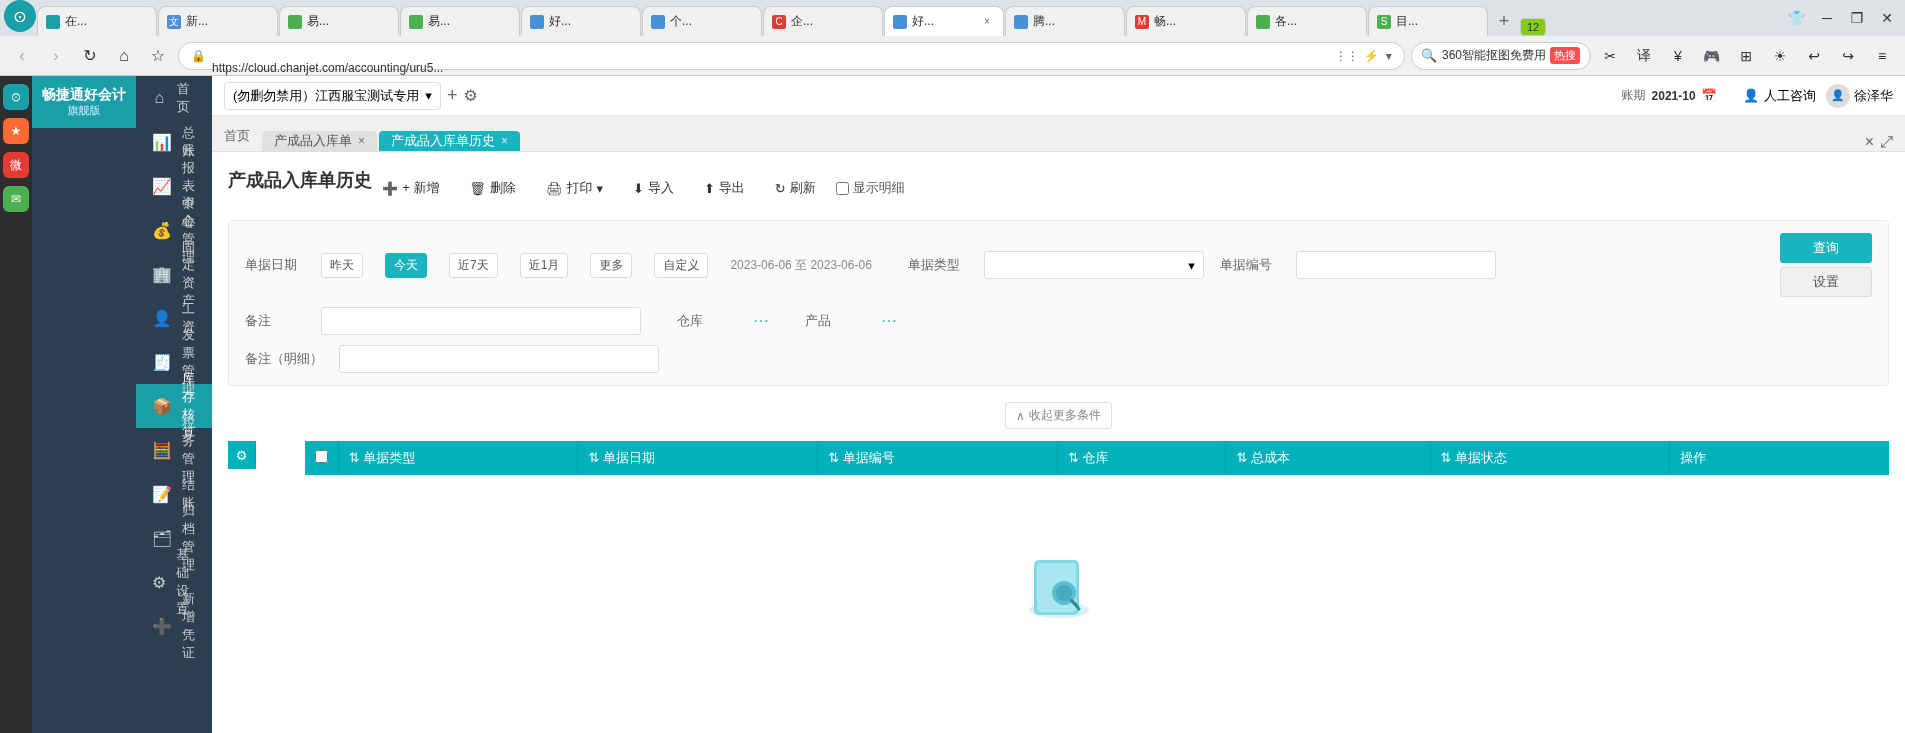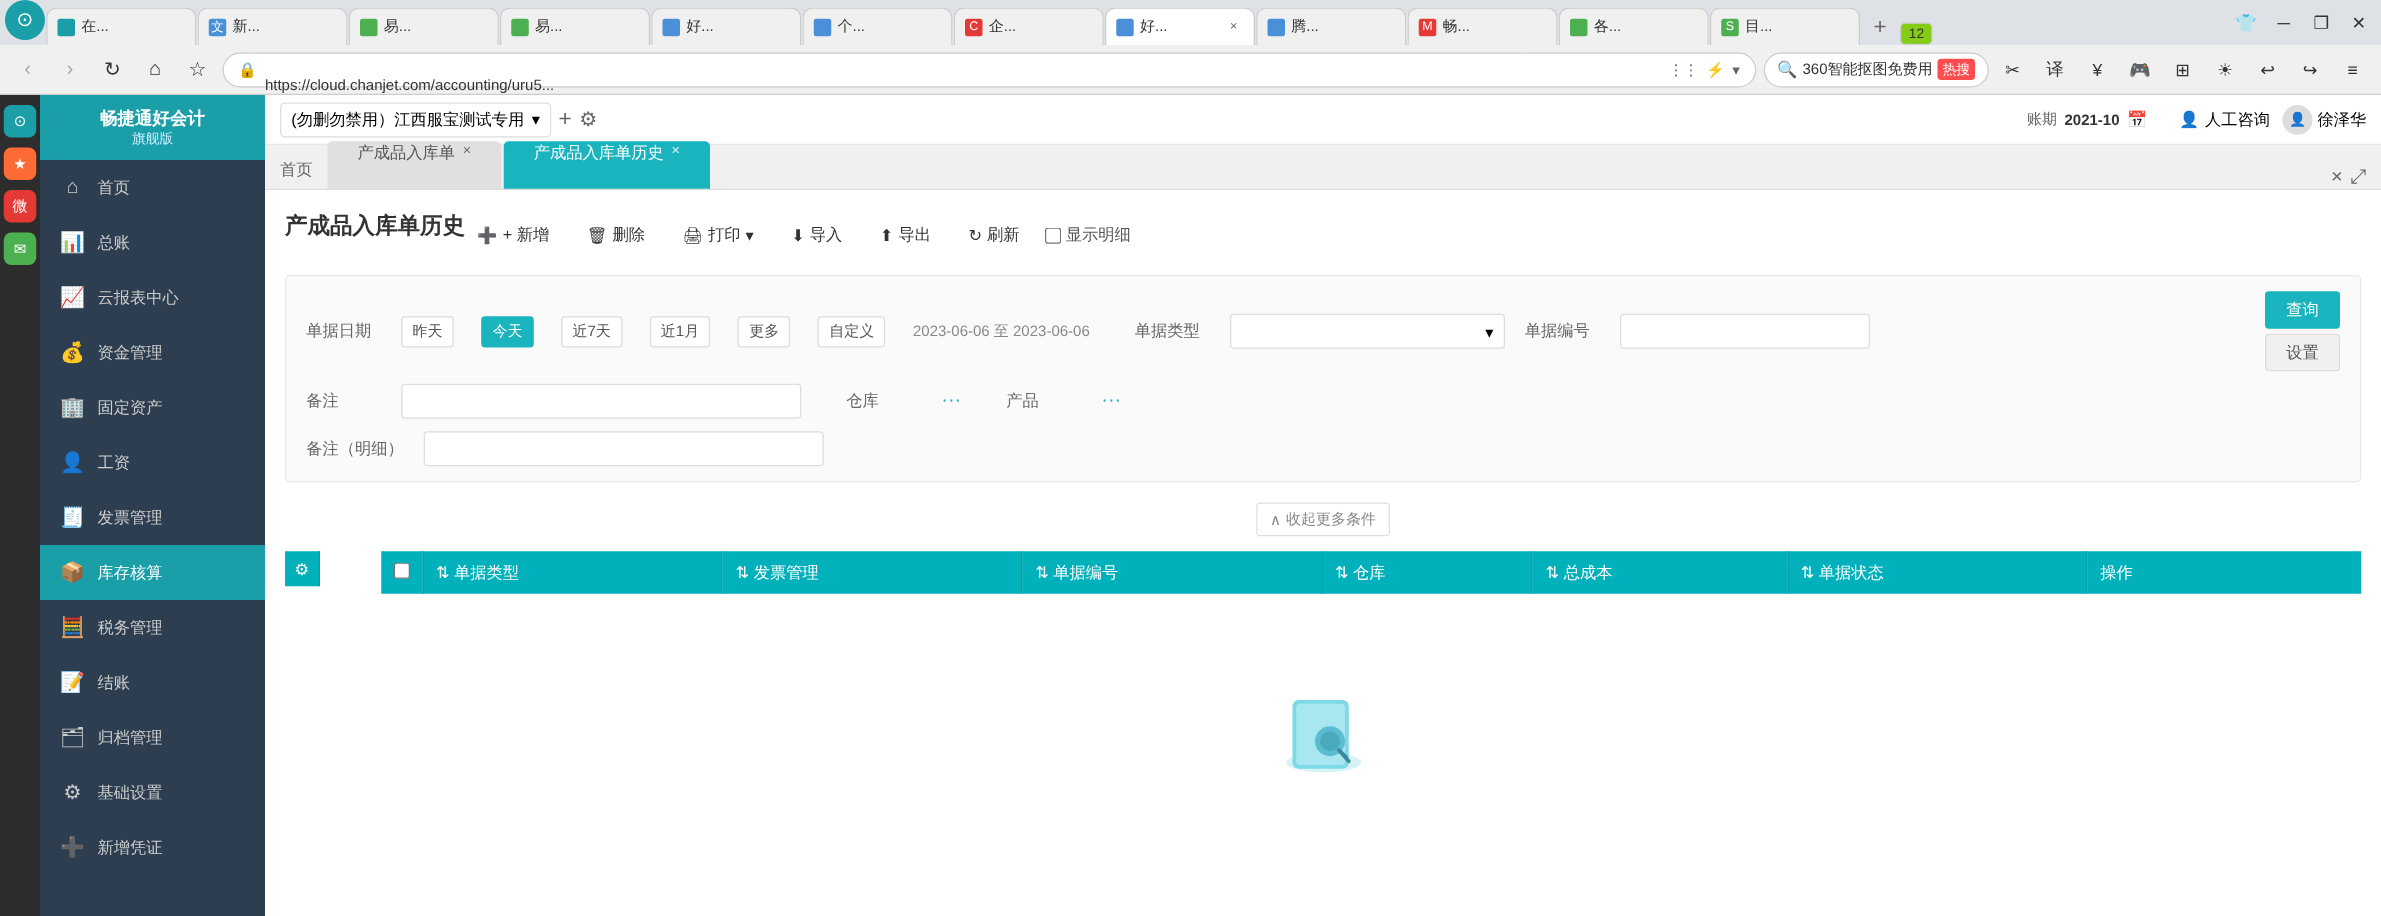--- a/index.html
+++ b/index.html
@@ -33,21 +33,21 @@
     .hot-tag { background: #ff4d4f; color: white; font-size: 11px; padding: 1px 4px; border-radius: 3px; }
 
     
     .app-body { display: flex; flex: 1; overflow: hidden; }
 
     
     .app-sidebar-icons { width: 32px; background: #2d2d2d; display: flex; flex-direction: column; align-items: center; padding: 8px 0; gap: 8px; }
     .app-icon { width: 26px; height: 26px; border-radius: 6px; display: flex; align-items: center; justify-content: center; cursor: pointer; font-size: 14px; }
 
     
-    .nav-sidebar { width: 180px; background: #2c3e50; color: white; display: flex; flex-direction: column; }
+    .nav-sidebar { width: 180px; background: #2c3e50; color: white; display: flex; }
     .nav-header { height: 52px; background: #1a9fa8; display: flex; align-items: center; justify-content: center; padding: 0 10px; }
     .nav-header-text { color: white; font-size: 14px; font-weight: bold; text-align: center; line-height: 1.2; }
     .nav-header-sub { color: #cef; font-size: 11px; text-align: center; }
     .nav-items { flex: 1; overflow-y: auto; }
     .nav-item { height: 44px; display: flex; align-items: center; padding: 0 16px; gap: 10px; cursor: pointer; color: #ccc; font-size: 13px; }
     .nav-item.active { background: #1a9fa8; color: white; }
     .nav-item-icon { font-size: 16px; width: 20px; text-align: center; }
 
     
     .main-content { flex: 1; display: flex; flex-direction: column; background: #f5f5f5; overflow: hidden; }
@@ -56,21 +56,21 @@
     .top-bar { height: 40px; background: white; border-bottom: 1px solid #e8e8e8; display: flex; align-items: center; padding: 0 12px; gap: 6px; }
     .company-select { display: flex; align-items: center; gap: 6px; cursor: pointer; padding: 4px 8px; border: 1px solid #ddd; border-radius: 4px; background: #fff; }
     .period-info { display: flex; align-items: center; gap: 6px; margin-left: auto; }
     .period-label { color: #666; font-size: 12px; padding-left: 45px; }
     .period-value { color: #333; font-size: 12px; font-weight: bold; }
     .user-actions { display: flex; align-items: center; gap: 10px; margin-left: 20px; }
 
     
     .breadcrumb-tabs { height: 36px; background: #f0f0f0; display: flex; align-items: flex-end; border-bottom: 1px solid #ddd; }
     .breadcrumb-home { padding: 0 12px; height: 30px; display: flex; align-items: center; color: #666; font-size: 13px; cursor: pointer; }
-    .breadcrumb-tab { height: 38px; padding: 0 24px; display: flex; gap: 6px; font-size: 13px; cursor: pointer; background: #e0e0e0; border-radius: 4px 4px 0 0; color: #555; margin-right: 2px; }
+    .breadcrumb-tab { height: 20px; padding: 0 12px; display: flex; align-items: center; gap: 6px; font-size: 13px; cursor: pointer; background: #e0e0e0; border-radius: 4px 4px 0 0; color: #555; margin-right: 2px; }
     .breadcrumb-tab.active { background: #1ab4be; color: white; }
     .breadcrumb-tab-close { font-size: 12px; cursor: pointer; opacity: 0.8; }
 
     
     .page-content { flex: 1; padding: 16px; overflow-y: auto; background: white; }
     .page-title { font-size: 18px; color: #333; font-weight: bold; margin-bottom: 16px; }
 
     
     .toolbar { display: flex; align-items: center; gap: 10px; margin-bottom: 16px; justify-content: flex-end; }
     .toolbar-btn { display: flex; align-items: center; gap: 4px; padding: 5px 10px; border: none; background: none; cursor: pointer; color: #333; font-size: 13px; }
@@ -98,21 +98,21 @@
     .data-table th { background: #00b0ba; color: white; padding: 8px 10px; text-align: left; font-size: 13px; font-weight: normal; border-right: 1px solid #00a0aa; }
     .data-table th:last-child { border-right: none; }
     .table-settings-icon { width: 28px; height: 28px; background: #00b0ba; display: flex; align-items: center; justify-content: center; color: white; cursor: pointer; }
     .table-checkbox { width: 28px; text-align: center; }
 
     
     .empty-state { display: flex; flex-direction: column; align-items: center; justify-content: center; padding: 60px 0; }
 
     
     .query-btn { background: #1ab4be; color: white; border: none; padding: 6px 16px; border-radius: 3px; cursor: pointer; font-size: 13px; }
-    .settings-btn { background: #f0f0f0; color: #555; border: 1px solid #ddd; padding: 5px 16px; border-radius: 3px; cursor: pointer; font-size: 13px; }
+    .settings-btn { background: #f0f0f0; color: #555; border: 1px solid #ddd; padding: 5px 32px; border-radius: 3px; cursor: pointer; font-size: 13px; }
 
     .filter-right-actions { margin-left: auto; display: flex; flex-direction: column; gap: 4px; }
 
     .display-toggle { display: flex; align-items: center; gap: 4px; font-size: 13px; color: #555; }
     .display-toggle input { cursor: pointer; }
   </style>
 </head>
 <body>
 
 <div class="browser-frame">
@@ -446,21 +446,21 @@
 
         <table class="data-table">
           <thead>
             <tr>
               <th class="table-settings-icon">⚙</th>
               <th class="table-checkbox"><input type="checkbox" style=""></th>
               <th>
                 <span>⇅ 单据类型</span>
               </th>
               <th>
-                <span>⇅ 发票管理</span>
+                <span>⇅ 单据日期</span>
               </th>
               <th>
                 <span>⇅ 单据编号</span>
               </th>
               <th>
                 <span>⇅ 仓库</span>
               </th>
               <th>
                 <span>⇅ 总成本</span>
               </th>

